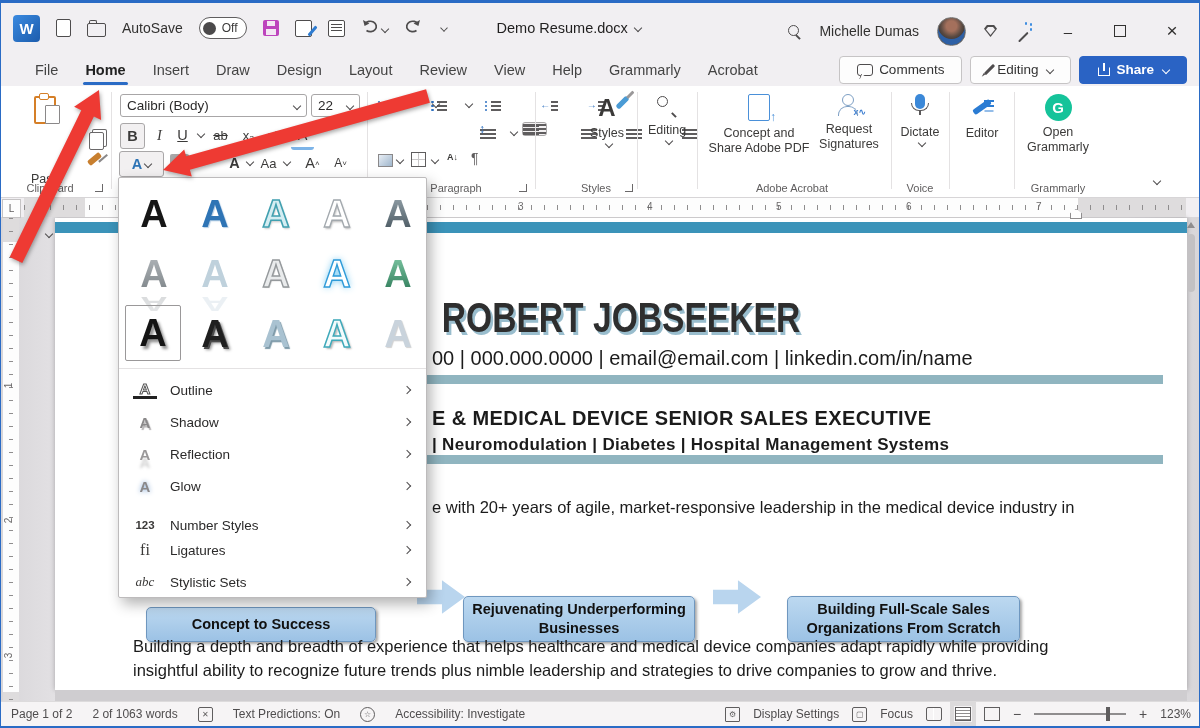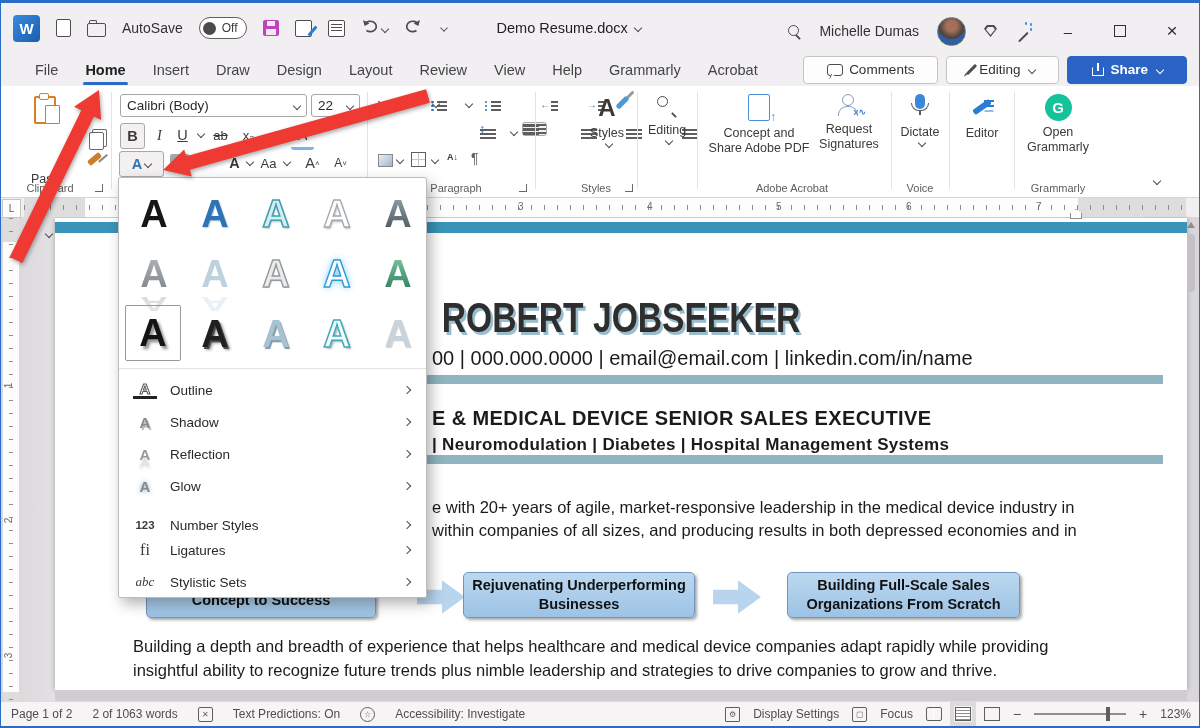--- a/index.html
+++ b/index.html
@@ -37,21 +37,21 @@
   .wand::before{content:"";position:absolute;left:2px;bottom:2px;width:13px;height:2.4px;background:#4e4c4d;border-radius:2px;transform:rotate(-45deg);}
   .wand::after{content:"";position:absolute;right:1px;top:1px;width:2.5px;height:2.5px;border-radius:50%;background:#3d8de0;box-shadow:-5px -1px 0 #3d8de0,0 5px 0 #3d8de0;}
   .wbtn{width:34px;text-align:center;font-size:15px;color:#323130;}
   .maxbox{display:inline-block;width:10px;height:10px;border:1.3px solid #323130;}
   
   .tabsrow{position:absolute;top:53px;left:1px;right:1px;height:33px;display:flex;align-items:center;gap:27px;padding-left:34px;font-size:14.5px;color:#444;}
   .tab{position:relative;cursor:default;}
   .tab.active{font-weight:bold;color:#222;}
   .tab.active::after{content:"";position:absolute;left:-2px;right:-2px;bottom:-7px;height:3px;border-radius:2px;background:#2a6bc5;}
   .tr-right{position:absolute;right:12px;top:0;height:33px;display:flex;align-items:center;gap:8px;}
-  .pillbtn{display:flex;align-items:center;gap:6px;border:1px solid #c6c4c5;border-radius:4px;background:#fdfdfd;height:26px;padding:0 23px;font-size:13.5px;color:#333;}
+  .pillbtn{display:flex;align-items:center;gap:6px;border:1px solid #c6c4c5;border-radius:4px;background:#fdfdfd;height:26px;padding:0 17px;font-size:13.5px;color:#333;}
   .pillbtn.share{background:#2a63c4;border-color:#2a63c4;color:#fff;font-weight:600;}
   .bubble{position:relative;width:14px;height:10px;border:1.5px solid #4e4c4d;border-radius:3px;}
   .bubble::after{content:"";position:absolute;left:2px;bottom:-4px;width:4px;height:4px;background:#fdfdfd;border-left:1.5px solid #4e4c4d;border-bottom:1.5px solid #4e4c4d;transform:skewX(-20deg);clip-path:polygon(0 0,100% 0,0 100%);}
   .pencil{width:2.8px;height:13px;background:#4e4c4d;border-radius:1px;transform:rotate(45deg);position:relative;}
   .pencil::after{content:"";position:absolute;bottom:-4px;left:0;width:0;height:0;border-left:1.4px solid transparent;border-right:1.4px solid transparent;border-top:4px solid #4e4c4d;}
   .shareic{position:relative;width:13px;height:13px;}
   .shareic::before{content:"";position:absolute;left:1px;bottom:0;width:10px;height:7px;border:1.5px solid #fff;border-top-color:transparent;}
   .shareic::after{content:"";position:absolute;left:5.2px;top:0;width:2px;height:8px;background:#fff;box-shadow:-3px 1px 0 -1px #fff,3px 1px 0 -1px #fff;clip-path:polygon(-200% 0,300% 0,300% 100%,-200% 100%);}
   
   .ribbon{position:absolute;top:86px;left:1px;right:1px;height:111px;background:#fff;border-bottom:1px solid #d7d5d7;z-index:5;}
@@ -106,21 +106,21 @@
   .vruler .band{position:absolute;top:24px;bottom:10px;left:0;right:0;background:#fdfdfd;}
   .vruler .ticks{position:absolute;top:0;bottom:0;left:6px;width:4px;background:repeating-linear-gradient(180deg,#8f8d8e 0 1px,transparent 1px 13px);}
   .vnum{position:absolute;left:3px;font-size:10px;color:#6b696a;transform:rotate(-90deg);}
   
   .docarea{position:absolute;top:217px;left:1px;right:1px;bottom:26px;background:linear-gradient(90deg,#d8d6d9,#e6e4e7 6%,#e6e4e7 94%,#d8d6d9);z-index:1;}
   .page{position:absolute;left:54px;top:1px;width:1132px;height:472px;background:#fff;box-shadow:0 0 5px rgba(0,0,0,.28);}
   .tealbar{position:absolute;height:11px;background:#3b93b9;}
   .tealbar.light{height:9px;background:#90b5c0;}
   .resume-name{position:absolute;left:54px;width:1132px;top:77px;text-align:center;font-size:42px;font-weight:800;color:#2e2e2e;transform:scaleX(.8);letter-spacing:0px;text-shadow:3px 3px 0 rgba(148,185,202,.95);}
   .dtext{position:absolute;color:#1b1b1b;white-space:nowrap;}
-  .diagbox{position:absolute;background:linear-gradient(#bcd8f0,#9cc2e5);border:1px solid #6f97bf;border-radius:5px;box-shadow:2px 2px 3px rgba(80,80,80,.5);display:flex;align-items:center;justify-content:center;text-align:center;font-weight:bold;font-size:14.5px;color:#111;line-height:1.3;}
+  .diagbox{position:absolute;background:linear-gradient(#bcd8f0,#9cc2e5);border:1px solid #6f97bf;border-radius:5px;box-shadow:2px 2px 3px rgba(80,80,80,.5);display:flex;align-items:center;justify-content:center;text-align:center;font-weight:bold;font-size:14.5px;color:#111;line-height:1.3;margin-top:24px;}
   .blockarrow{position:absolute;width:48px;height:40px;background:#b9d5ee;clip-path:polygon(0 32%,52% 32%,52% 8%,100% 50%,52% 92%,52% 68%,0 68%);}
   .pagebottom{position:absolute;left:54px;width:1132px;top:473px;height:12px;background:#cfcdd0;}
   .scrollbar{position:absolute;right:3px;top:222px;width:11px;height:470px;z-index:2;}
   .scrollbar .thumb{position:absolute;top:12px;left:1px;width:8px;height:58px;border-radius:4px;background:#c3c1c3;}
   .scrollbar .up{position:absolute;top:0;left:1px;width:0;height:0;border-left:4px solid transparent;border-right:4px solid transparent;border-bottom:6px solid #8f8d8e;}
   
   .dropdown{position:absolute;left:118px;top:177px;width:307px;height:419px;background:#fff;border:1px solid #bdbbbc;border-radius:2px;box-shadow:4px 6px 14px rgba(0,0,0,.3);z-index:50;}
   .fxcell{position:absolute;width:54px;height:54px;display:flex;align-items:center;justify-content:center;font-size:38px;font-weight:bold;line-height:1;}
   .fxcell.sel{border:1.5px solid #9a9899;border-radius:2px;}
   .refl{position:absolute;top:38px;left:0;width:100%;text-align:center;transform:scaleY(-.55);opacity:.3;filter:blur(.5px);}
@@ -397,21 +397,20 @@
   <div class="docarea">
     <div class="page"></div>
     <div class="tealbar" style="left:54px;width:1132px;top:5px;"></div>
     <div class="resume-name">ROBERT JOBSEEKER</div>
     <div class="dtext" style="left:431px;top:130px;font-size:20px;">00 | 000.000.0000 | email@email.com | linkedin.com/in/name</div>
     <div class="tealbar light" style="left:141px;width:1021px;top:158px;"></div>
     <div class="dtext" style="left:431px;top:190px;font-size:20px;font-weight:bold;letter-spacing:.4px;">E &amp; MEDICAL DEVICE SENIOR SALES EXECUTIVE</div>
     <div class="dtext" style="left:431px;top:218px;font-size:17px;font-weight:bold;letter-spacing:.3px;">| Neuromodulation | Diabetes | Hospital Management Systems</div>
     <div class="tealbar light" style="left:141px;width:1021px;top:238px;"></div>
     <div class="dtext" style="left:431px;top:281px;font-size:16.5px;">e with 20+ years of agile, market-responsive leadership in the medical device industry in</div>
-    <div class="dtext" style="left:431px;top:304px;font-size:16.5px;">within companies of all sizes, and producing results in both depressed economies and in</div>
     <div class="diagbox" style="left:145px;top:366px;width:228px;height:33px;">Concept to Success</div>
     <div class="blockarrow" style="left:416px;top:360px;"></div>
     <div class="diagbox" style="left:462px;top:355px;width:230px;height:44px;">Rejuvenating Underperforming Businesses</div>
     <div class="blockarrow" style="left:712px;top:360px;"></div>
     <div class="diagbox" style="left:786px;top:355px;width:231px;height:44px;">Building Full-Scale Sales Organizations From Scratch</div>
     <div class="dtext" style="left:132px;top:420px;font-size:16.5px;">Building a depth and breadth of experience that helps healthcare and medical device companies adapt rapidly while providing</div>
     <div class="dtext" style="left:132px;top:444px;font-size:16.5px;">insightful ability to recognize future trends plus nimble leadership and strategies to drive companies to grow and thrive.</div>
     <div class="pagebottom"></div>
   </div>
   <div class="scrollbar">

